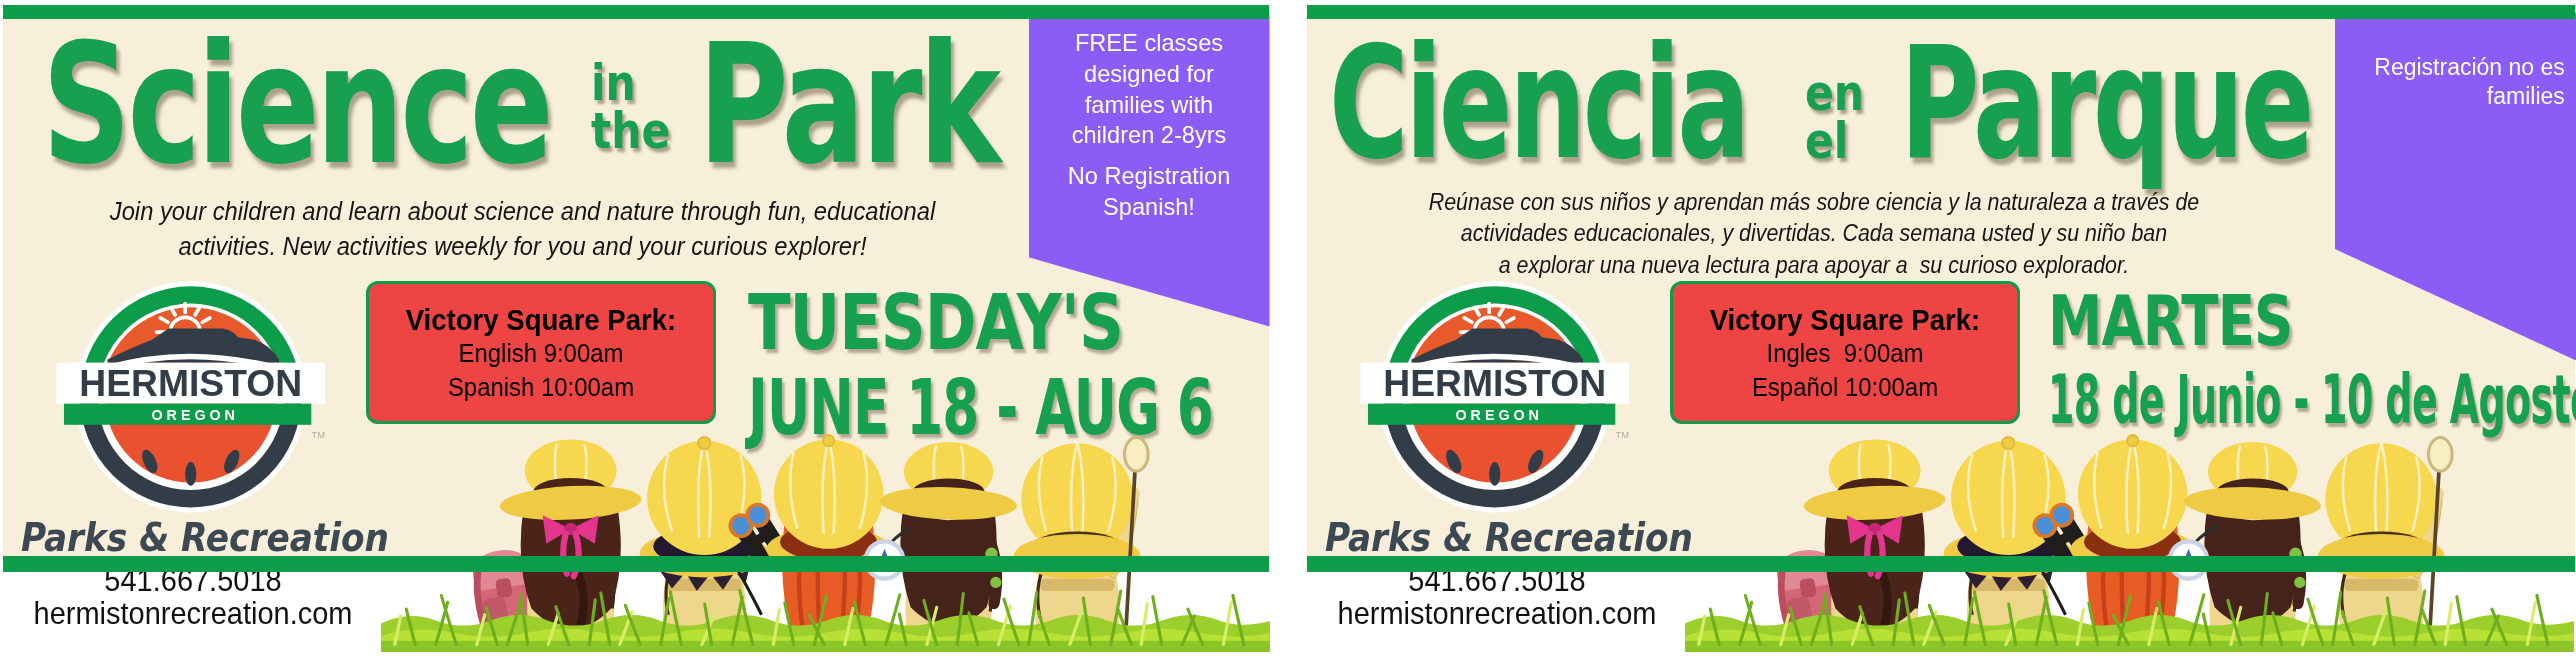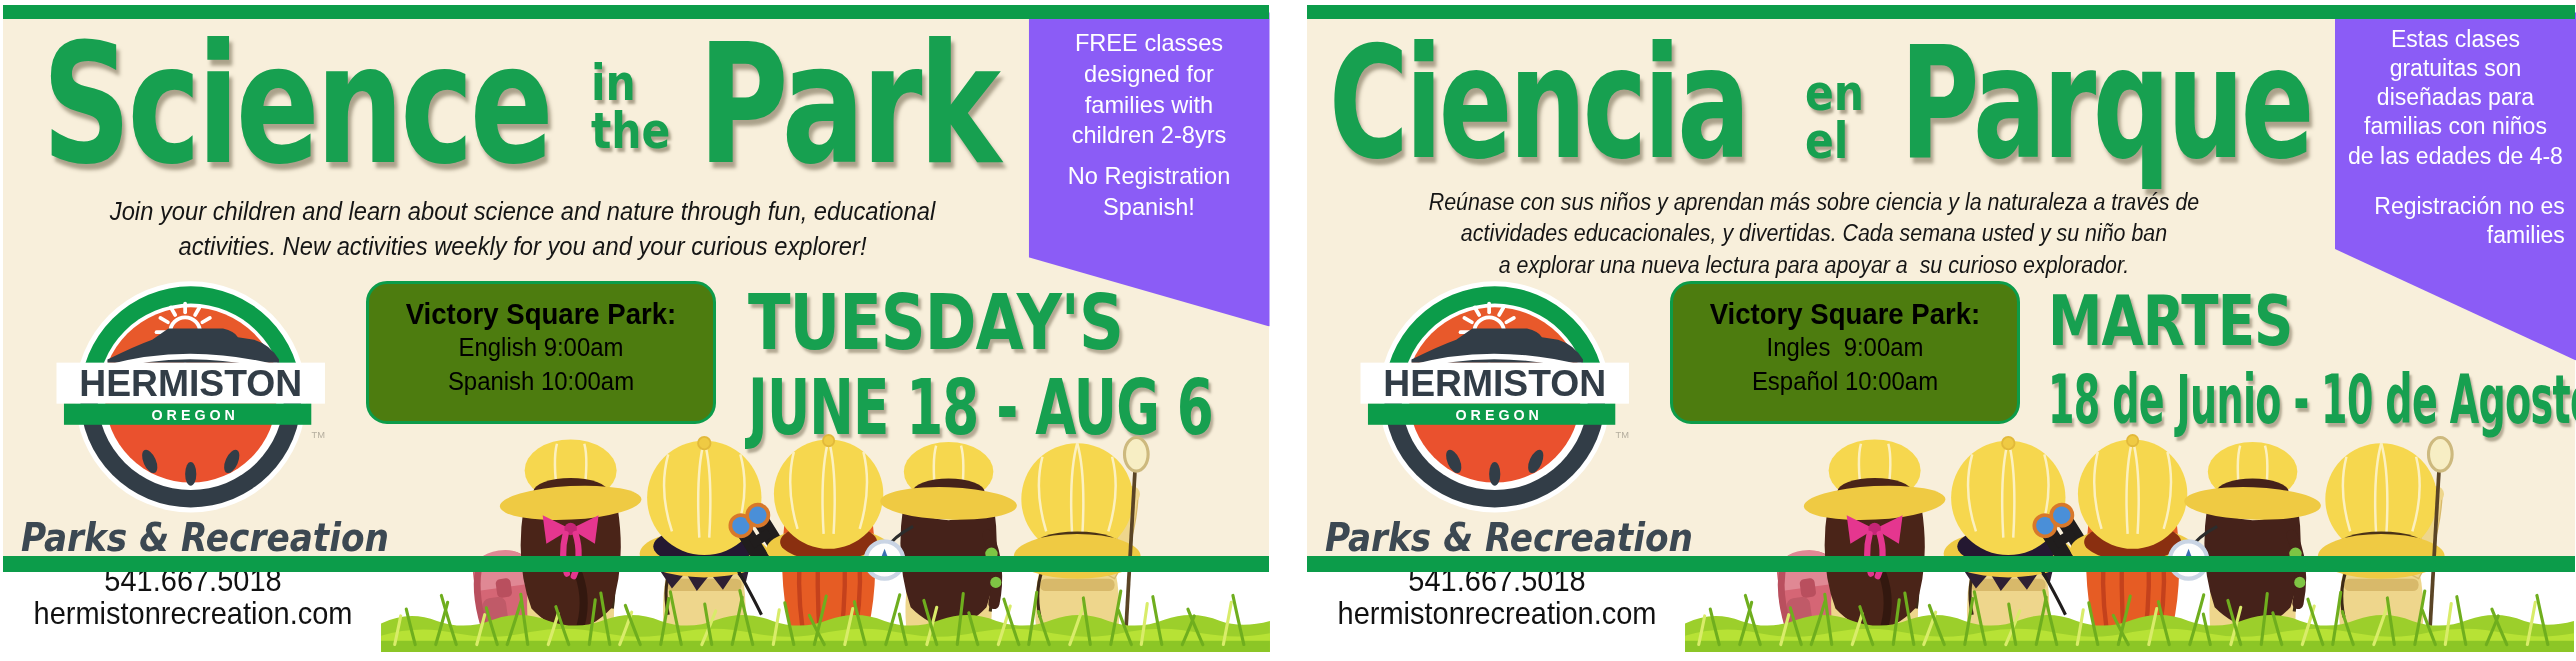--- a/index.html
+++ b/index.html
@@ -31,24 +31,24 @@
     font-size:25.5px;line-height:1.36;color:#151515;transform:scaleX(.93);transform-origin:center top;z-index:1}
   .es .subtitle{top:187px;font-size:23px;left:25px;width:970px}
   .subtitle span{display:block;white-space:pre-wrap}
 
   .ribbon{position:absolute;top:12.4px;right:2.5px;width:241px;background:#8b5cf6;color:#fff;text-align:center;
     z-index:3;filter:drop-shadow(3.7px 4.4px 3.1px rgba(40,40,40,.35));padding:16px 6.2px 0;
     font-size:23.6px;line-height:1.3;height:314px;clip-path:polygon(0 0,100% 0,100% 100%,0 78%)}
   .es .ribbon{right:0;height:348px;clip-path:polygon(0 0,100% 0,100% 100%,0 68%);padding-top:12.4px;font-size:23px;line-height:1.27}
   .ribbon span{display:block}
   .ribbon .b2{margin-top:10px}
-  .es .ribbon .b2{margin-top:21px;text-align:right;padding-right:5px}
-
-  .parkbox{position:absolute;left:366px;top:281px;width:350px;height:143px;background:#4d7c0f;
-    border:3.1px solid #0c9c4a;border-radius:21px;text-align:center;padding-top:14px;z-index:2}
+  .es .ribbon .b2{margin-top:28px;text-align:right;padding-right:5px}
+
+  .parkbox{position:absolute;left:366px;top:281px;width:350px;height:143px;background:#ef4444;
+    border:3.1px solid #0c9c4a;border-radius:12px;text-align:center;padding-top:20px;z-index:2}
   .pb-title{font-weight:bold;font-size:29px;line-height:1.15;color:#000;transform:scaleX(.95)}
   .pb-line{font-size:26px;line-height:1.3;color:#000;transform:scaleX(.92);white-space:pre-wrap}
 
   .dates{position:absolute;left:748px;top:285px;z-index:2;color:#17a050}
   .es .dates{left:744px;top:286px}
   .dline{font-family:"DejaVu Sans",sans-serif;font-weight:bold;white-space:nowrap;transform-origin:left top;
     text-shadow:3.7px 4.4px 3.1px rgba(95,85,60,.45);letter-spacing:-1.2px;line-height:1}
   .en .d1{font-size:76px;transform:scaleX(.82)}
   .en .d2{font-size:76px;transform:scaleX(.70);margin-top:8.7px}
   .es .d1{font-size:70px;transform:scaleX(.78)}
@@ -318,27 +318,20 @@
   </div>
   <div class="title-big tb2">Parque</div>
 
   <div class="subtitle">
     <span>Reúnase con sus niños y aprendan más sobre ciencia y la naturaleza a través de</span>
     <span>actividades educacionales, y divertidas. Cada semana usted y su niño ban</span>
     <span>a explorar una nueva lectura para apoyar a  su curioso explorador.</span>
   </div>
 
   <div class="ribbon">
-    <div class="b1">
-      <span>Estas clases</span>
-      <span>gratuitas son</span>
-      <span>diseñadas para</span>
-      <span>familias con niños</span>
-      <span>de las edades de 4-8</span>
-    </div>
     <div class="b2">
       <span>Registración no es</span>
       <span>families</span>
     </div>
   </div>
 
   <div class="logo">
       <svg viewBox="0 0 456 420" xmlns="http://www.w3.org/2000/svg">
         <g>
           <circle cx="234" cy="188" r="186" fill="#ffffff"></circle>

